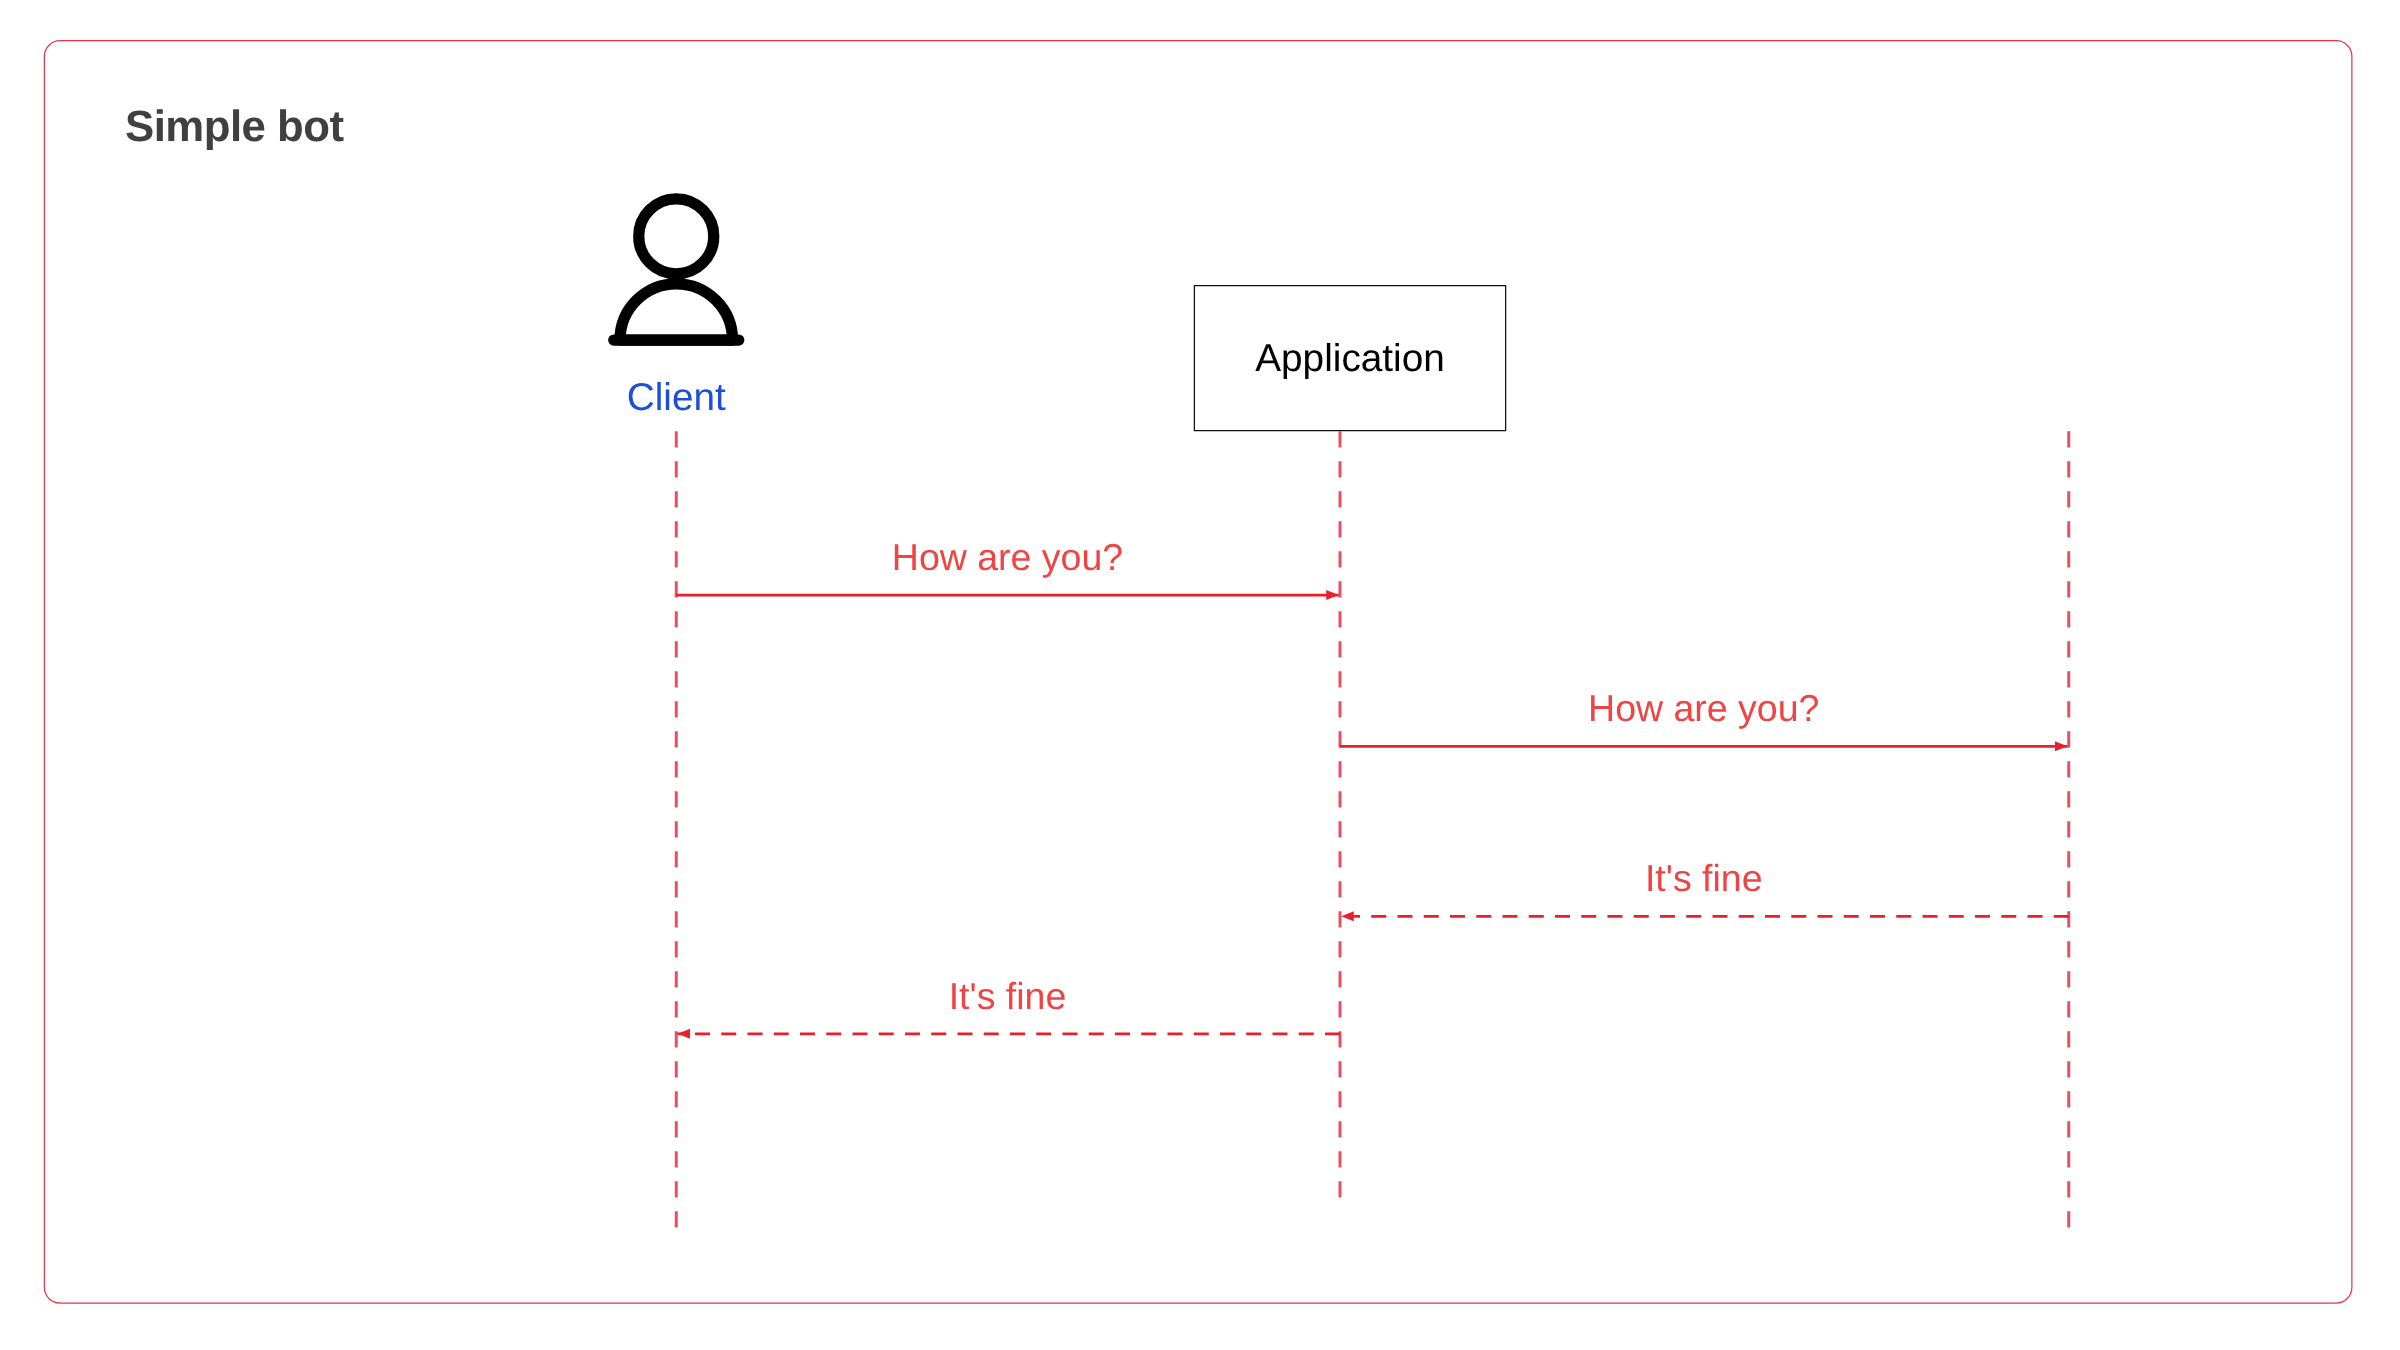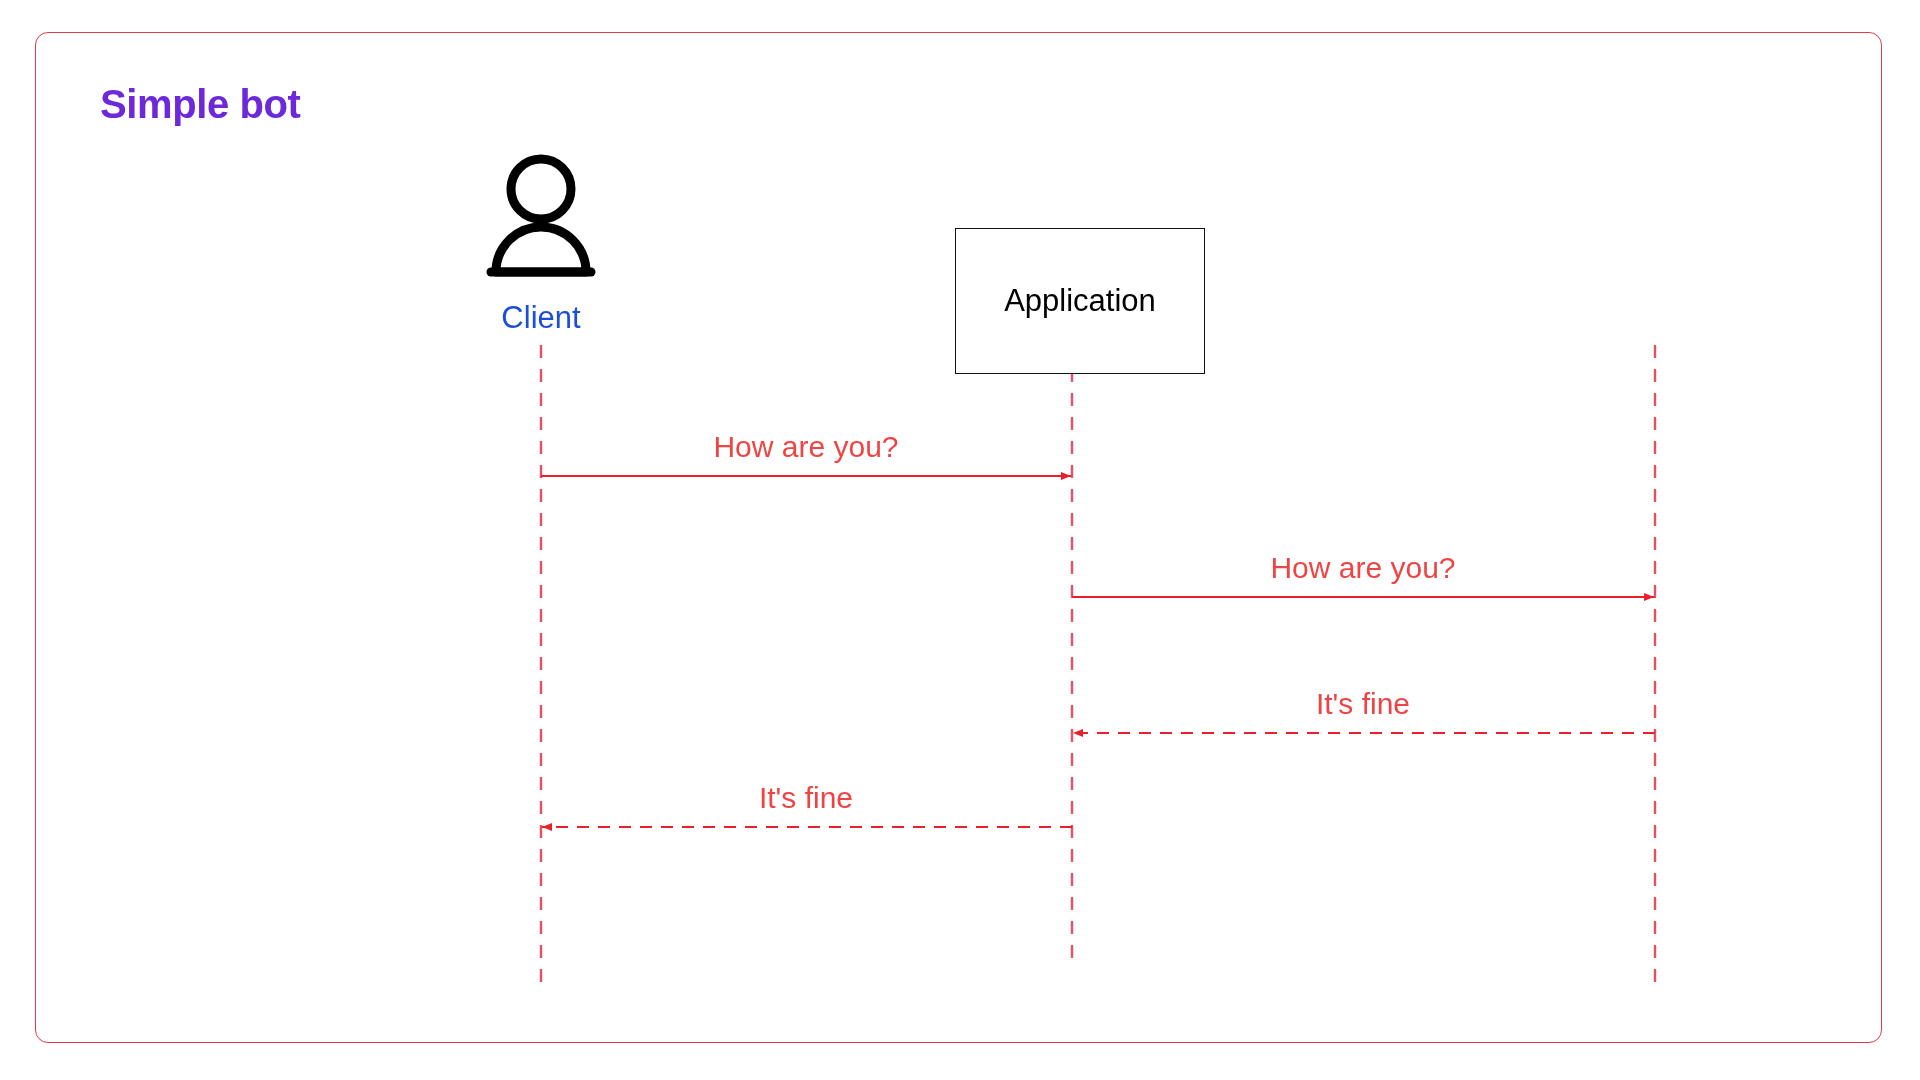--- a/index.html
+++ b/index.html
@@ -27,24 +27,24 @@
     height: 1011px;
     border: 1.4px solid #e03a4e;
     border-radius: 13px;
     box-sizing: border-box;
     background: #ffffff;
   }
   #diagram-title {
     position: absolute;
     left: 100px;
     top: 82px;
-    font-size: 40px;
+    font-size: 35px;
     font-weight: bold;
     letter-spacing: -0.4px;
-    color: #6d28d9;
+    color: #404040;
     white-space: nowrap;
   }
   #svg-layer {
     position: absolute;
     left: 0;
     top: 0;
     width: 1920px;
     height: 1080px;
   }
   .participant-box {
@@ -124,21 +124,21 @@
       <line x1="1655" y1="733" x2="1073" y2="733" stroke="#e8202a" stroke-width="2.2" stroke-dasharray="12,9" marker-end="url(#arrow-left-dashed)"></line>
     </g>
 
     <g>
       <line x1="1072" y1="827" x2="542" y2="827" stroke="#e8202a" stroke-width="2.2" stroke-dasharray="12,9" marker-end="url(#arrow-left-dashed)"></line>
     </g>
   </svg>
 
   <div class="actor-label" style="left:441px; top:300px; width:200px;">Client</div>
 
-  <div class="participant-box" style="left:955px; top:228px; width:250px; height:146px;">
+  <div class="participant-box" style="left:955px; top:228px; width:250px; height:117px;">
     <span class="participant-label">Application</span>
   </div>
 
 
   <div class="message-label" style="left:806px; top:430px;">How are you?</div>
 
   <div class="message-label" style="left:1363px; top:551px;">How are you?</div>
 
   <div class="message-label" style="left:1363px; top:687px;">It's fine</div>
 

